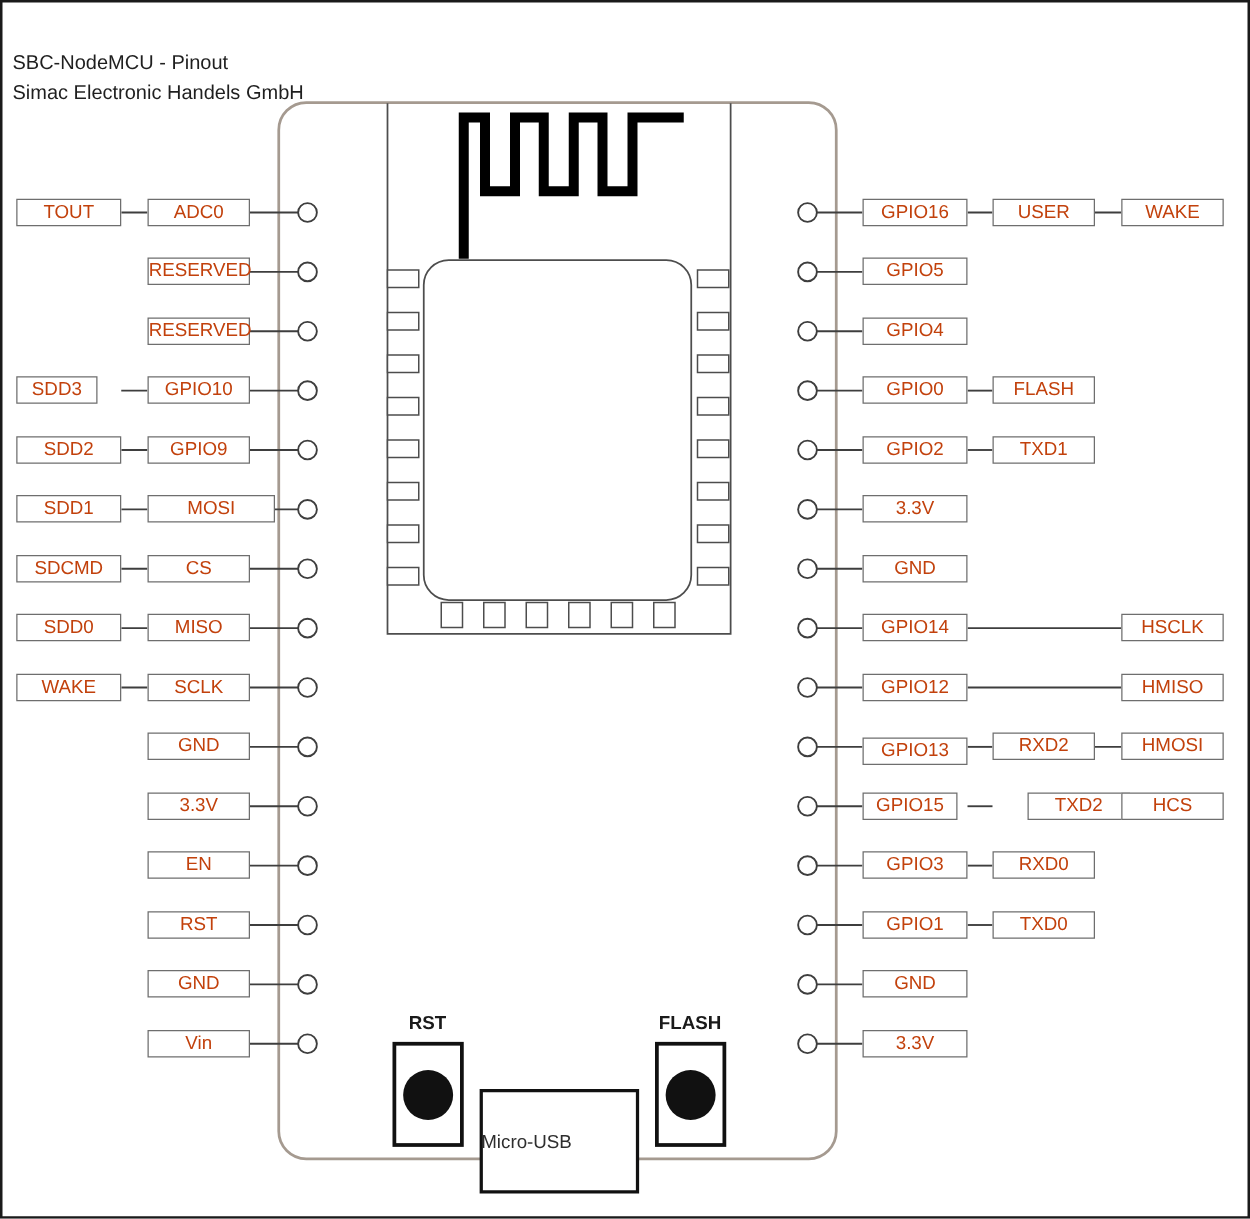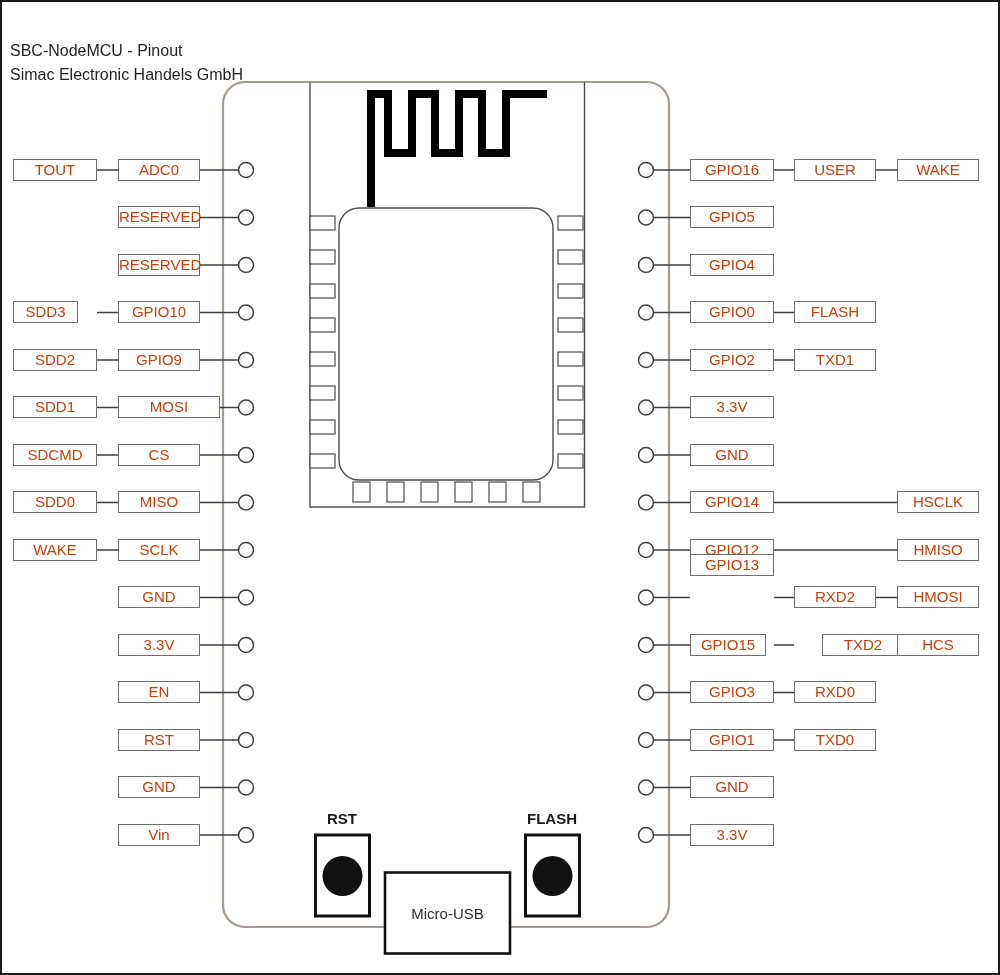--- a/index.html
+++ b/index.html
@@ -21,21 +21,21 @@
     position:absolute;height:22px;box-sizing:border-box;
     border:1.5px solid #6e6e6e;background:#fff;
     font-size:15px;line-height:19px;text-align:center;color:#c2410c;
     white-space:nowrap;
   }
   .btnlabel{
     position:absolute;width:56px;text-align:center;
     font-size:15px;font-weight:bold;color:#1a1a1a;
   }
   .usblabel{
-    position:absolute;left:383px;top:903px;width:125px;text-align:center;
+    position:absolute;left:383px;top:903px;width:125px;
     font-size:15px;color:#2e2e2e;
   }
 </style>
 </head>
 <body>
 
 <div id="canvas">
 
   <svg id="diagram-svg" viewBox="0 0 995 970">
 
@@ -198,21 +198,21 @@
   <div class="pinbox" style="left:688px;top:299px;width:84px">GPIO0</div>
   <div class="pinbox" style="left:792px;top:299px;width:82px">FLASH</div>
   <div class="pinbox" style="left:688px;top:347px;width:84px">GPIO2</div>
   <div class="pinbox" style="left:792px;top:347px;width:82px">TXD1</div>
   <div class="pinbox" style="left:688px;top:394px;width:84px">3.3V</div>
   <div class="pinbox" style="left:688px;top:442px;width:84px">GND</div>
   <div class="pinbox" style="left:688px;top:489px;width:84px">GPIO14</div>
   <div class="pinbox" style="left:895px;top:489px;width:82px">HSCLK</div>
   <div class="pinbox" style="left:688px;top:537px;width:84px">GPIO12</div>
   <div class="pinbox" style="left:895px;top:537px;width:82px">HMISO</div>
-  <div class="pinbox" style="left:688px;top:552px;width:84px">GPIO13</div>
+  <div class="pinbox" style="left:688px;top:588px;width:84px">GPIO13</div>
   <div class="pinbox" style="left:792px;top:584px;width:82px">RXD2</div>
   <div class="pinbox" style="left:895px;top:584px;width:82px">HMOSI</div>
   <div class="pinbox" style="left:688px;top:632px;width:76px">GPIO15</div>
   <div class="pinbox" style="left:820px;top:632px;width:82px">TXD2</div>
   <div class="pinbox" style="left:895px;top:632px;width:82px">HCS</div>
   <div class="pinbox" style="left:688px;top:679px;width:84px">GPIO3</div>
   <div class="pinbox" style="left:792px;top:679px;width:82px">RXD0</div>
   <div class="pinbox" style="left:688px;top:727px;width:84px">GPIO1</div>
   <div class="pinbox" style="left:792px;top:727px;width:82px">TXD0</div>
   <div class="pinbox" style="left:688px;top:774px;width:84px">GND</div>

